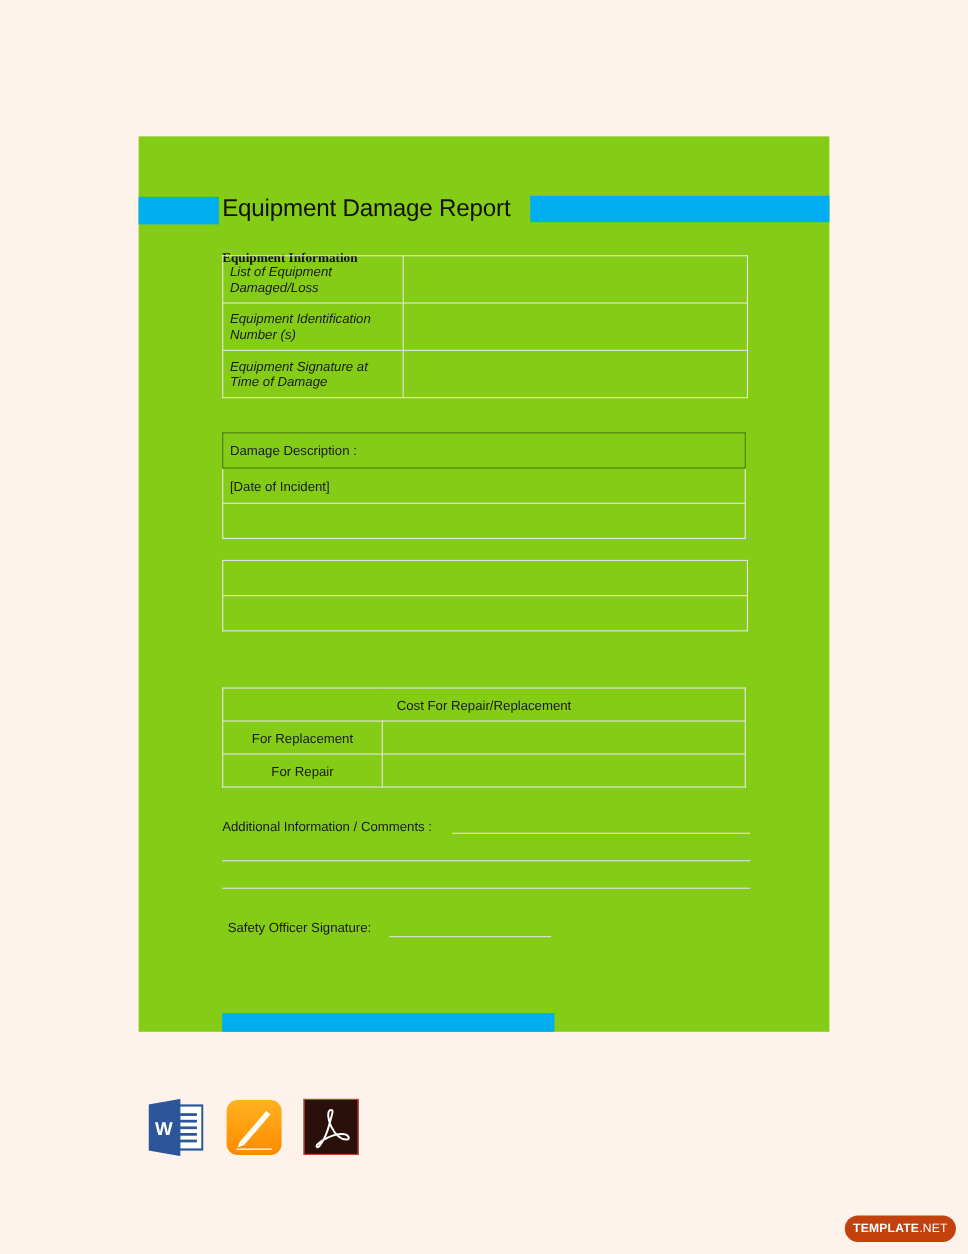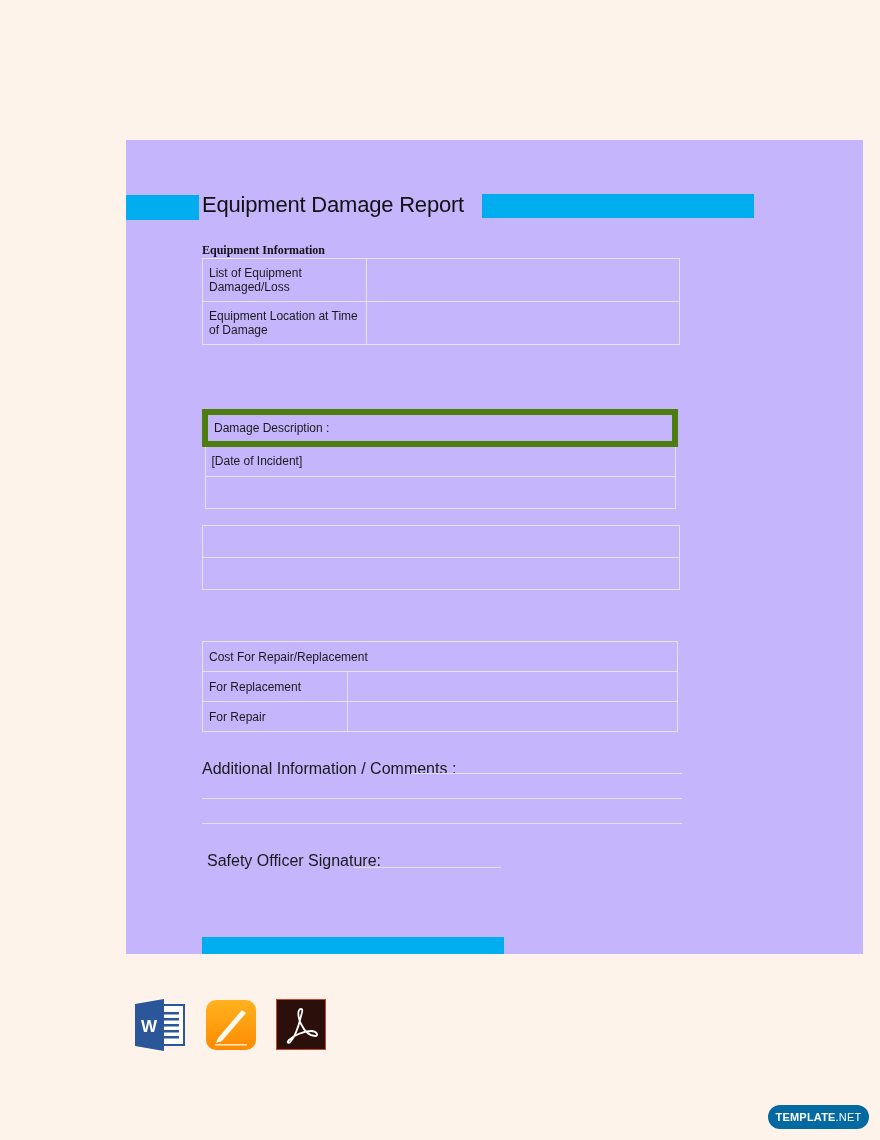--- a/index.html
+++ b/index.html
@@ -7,23 +7,22 @@
   body {
     background: #fdf3ea;
     font-family: "Liberation Sans", "DejaVu Sans", sans-serif;
     color: #1a1a1a;
     position: relative;
     overflow: hidden;
   }
   .page {
     position: absolute;
     left: 126px; top: 124px;
-    width: 737px; height: 814px;
-    background: #c4b5fd;
-    margin-top: 16px;
+    width: 628px; height: 814px;
+    background: #84cc16;
   }
   .bar { position: absolute; background: #00aeef; }
   .bar-left  { left: 0; top: 55px; width: 73px; height: 25px; }
   .bar-right { left: 356px; top: 54px; width: 272px; height: 24px; }
   .bar-bottom { left: 76px; top: 797px; width: 302px; height: 17px; }
   .title {
     position: absolute; left: 76px; top: 52px;
     font-size: 22px; font-weight: normal; color: #111;
     letter-spacing: -0.2px; white-space: nowrap;
   }
@@ -34,45 +33,45 @@
   .tbl {
     position: absolute; border-collapse: collapse;
     font-size: 12px; color: #1a1a1a;
   }
   .tbl td {
     border: 1px solid #e4e4e4;
     padding: 0 6px;
     vertical-align: middle;
     line-height: 14px;
   }
-  .tbl td.hdr-strong { border: 6px solid #4d7c0f; }
-  .t-info { left: 76px; top: 118px; width: 478px; }
+  .tbl td.hdr-strong { border: 1px solid #4d7c0f; }
+  .t-info { left: 76px; top: 108px; width: 478px; font-style: italic; }
   .t-info td { height: 43px; }
   .t-info td.label { width: 164px; }
   .t-damage { left: 76px; top: 269px; width: 476px; }
   .t-damage td { height: 32px; }
   .t-root { left: 76px; top: 385px; width: 478px; }
   .t-root td { height: 32px; }
-  .t-cost { left: 76px; top: 501px; width: 476px; }
+  .t-cost { left: 76px; top: 501px; width: 476px; text-align: center; }
   .t-cost td { height: 30px; }
   .t-cost td.label { width: 145px; }
   .line-field {
     position: absolute; border-bottom: 1px solid #e2e2e2;
   }
-  .field-label { position: absolute; font-size: 16px; color: #1a1a1a; white-space: nowrap; }
+  .field-label { position: absolute; font-size: 12px; color: #1a1a1a; white-space: nowrap; }
   .formats { position: absolute; left: 135px; top: 999px; height: 52px; }
   .fmt { position: absolute; top: 0; width: 50px; height: 52px; }
   .fmt-word { left: 0; }
   .fmt-pages { left: 71px; top: 1px; width: 50px; height: 50px; border-radius: 10px;
     background: linear-gradient(180deg, #ffb21f 0%, #ff8a00 100%); }
   .fmt-pdf { left: 141px; top: 0; width: 50px; height: 51px; background: #2b0f0a;
     border: 1px solid #c9462b; }
   .watermark {
     position: absolute; left: 768px; top: 1105px; width: 101px; height: 24px;
-    border-radius: 12px; background: #0369a1; color: #fff;
+    border-radius: 12px; background: #c2410c; color: #fff;
     font-size: 11px; font-weight: bold; text-align: center; line-height: 24px;
     letter-spacing: 0.2px;
   }
   .watermark .light { font-weight: normal; }
 </style>
 </head>
 <body>
 
 <div class="page">
   <div class="bar bar-left"></div>
@@ -81,21 +80,25 @@
 
   <div class="section-label">Equipment Information</div>
 
   <table class="tbl t-info">
     <tbody>
         <tr>
       <td class="label">List of Equipment Damaged/Loss</td>
       <td></td>
     </tr>
     <tr>
-      <td class="label">Equipment Location at Time of Damage</td>
+      <td class="label">Equipment Identification Number (s)</td>
+      <td></td>
+    </tr>
+    <tr>
+      <td class="label">Equipment Signature at Time of Damage</td>
       <td></td>
     </tr>
   </tbody>
     </table>
 
   <table class="tbl t-damage">
     <tbody>
         <tr>
       <td class="hdr-strong">Damage Description :</td>
     </tr>

